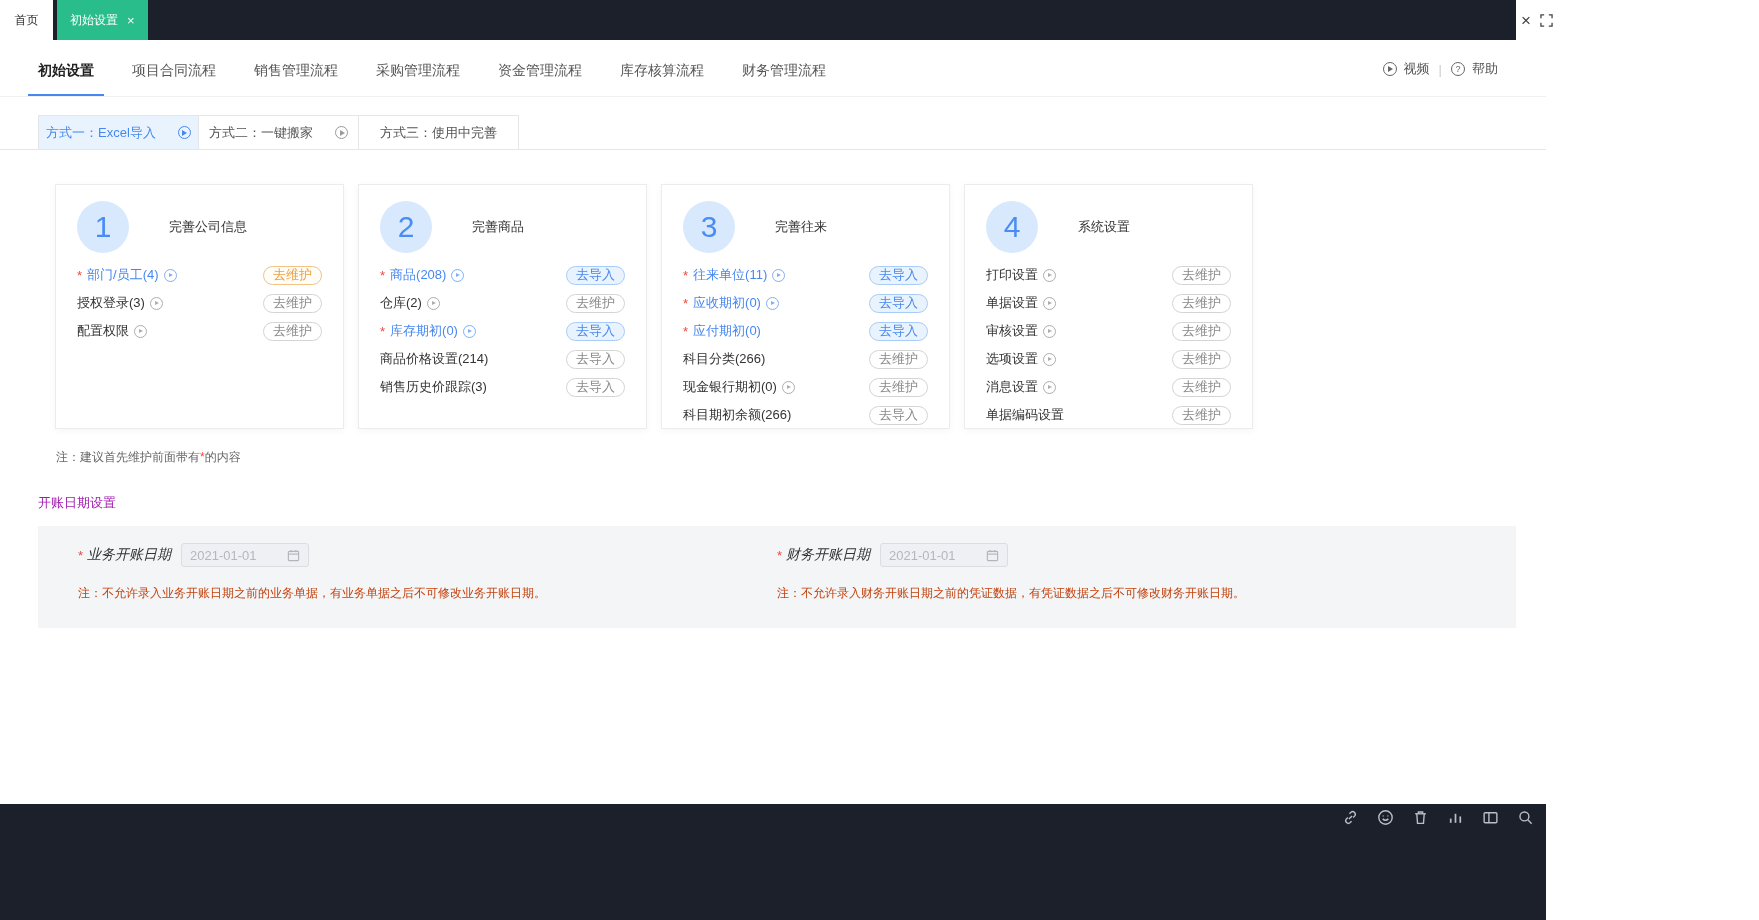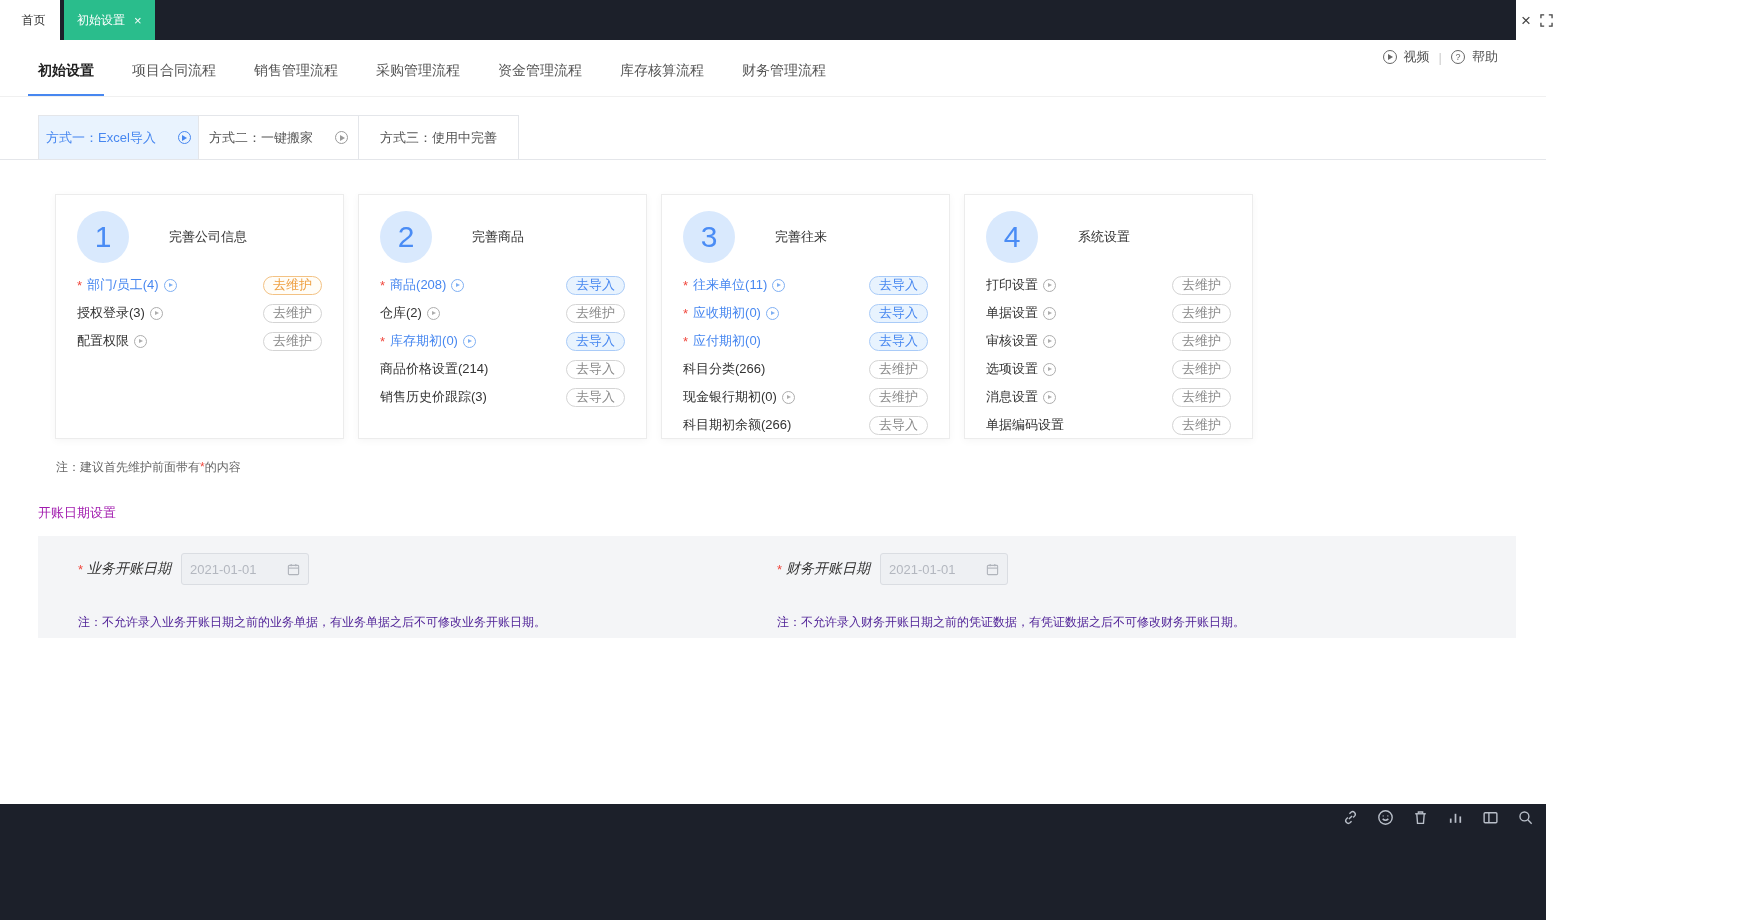--- a/index.html
+++ b/index.html
@@ -1,42 +1,42 @@
 <!DOCTYPE html>
 <html><head>
 <meta charset="utf-8">
 <style>
   * { margin:0; padding:0; box-sizing:border-box; }
   html,body { width:1759px; height:920px; }
   body { background:#fff; font-family:"Liberation Sans","DejaVu Sans",sans-serif; position:relative; overflow:hidden; }
 
   
-  .topbar { position:absolute; top:0; left:7px; width:1540px; height:40px; background:#1c202a; display:flex; align-items:stretch; }
+  .topbar { position:absolute; top:0; left:0; width:1540px; height:40px; background:#1c202a; display:flex; align-items:stretch; }
   .tb-home { width:53px; background:#fff; color:#333; font-size:12px; display:flex; align-items:center; justify-content:center; cursor:pointer; }
   .tb-active { margin-left:4px; background:#2abd8c; color:#fff; font-size:12px; padding:0 13px; display:flex; align-items:center; gap:9px; cursor:pointer; }
   .tb-x { font-size:13px; line-height:1; opacity:.95; }
   .win-controls { position:absolute; top:0; left:1516px; width:243px; height:40px; background:#fff; display:flex; align-items:center; gap:9px; padding-left:5px; }
   .wc-close { color:#444; font-size:17px; line-height:1; cursor:pointer; }
   .wc-fs { cursor:pointer; display:flex; }
 
   
   .content { position:absolute; top:40px; left:0; width:1546px; height:764px; background:#fff; }
 
   .nav-row { height:57px; display:flex; align-items:flex-end; padding:0 48px 0 28px; border-bottom:1px solid #f0f0f0; position:relative; }
   .nav-tab { padding:0 10px 16px; font-size:14px; color:#555; cursor:pointer; margin-right:18px; white-space:nowrap; }
   .nav-tab.active { color:#222; font-weight:bold; border-bottom:2px solid #4787f0; padding-bottom:14px; }
-  .nav-utils { position:absolute; right:48px; top:8px; display:flex; align-items:center; gap:7px; color:#555; font-size:13px; }
+  .nav-utils { position:absolute; right:48px; top:20px; display:flex; align-items:center; gap:7px; color:#555; font-size:13px; }
   .nav-utils .lbl { cursor:pointer; }
   .u-div { color:#ccc; margin:0 2px; }
   .ci { width:14px; height:14px; border:1px solid #666; border-radius:50%; display:inline-flex; align-items:center; justify-content:center; flex:none; }
   .ci-play::after { content:""; border-left:5px solid #666; border-top:3px solid transparent; border-bottom:3px solid transparent; margin-left:1px; }
   .ci-q::after { content:"?"; font-size:9px; color:#666; line-height:1; }
 
   .mtabs { display:flex; margin-top:18px; padding-left:38px; border-bottom:1px solid #e4e6ea; }
-  .mtab { width:161px; height:44px; border:1px solid #e4e6ea; border-bottom:none; margin-right:-1px; display:flex; align-items:center; justify-content:center; gap:22px; font-size:13px; color:#555; background:#fff; cursor:pointer; white-space:nowrap; }
+  .mtab { width:161px; height:34px; border:1px solid #e4e6ea; border-bottom:none; margin-right:-1px; display:flex; align-items:center; justify-content:center; gap:22px; font-size:13px; color:#555; background:#fff; cursor:pointer; white-space:nowrap; }
   .mtab.active { background:#e9f3fe; color:#4787f0; }
   .mtab .ci { width:13px; height:13px; border-color:#9a9a9a; }
   .mtab .ci::after { border-left-color:#9a9a9a; }
   .mtab.active .ci { border-color:#4787f0; }
   .mtab.active .ci::after { border-left-color:#4787f0; }
 
   
   .cards { display:flex; gap:14px; padding:34px 0 0 55px; }
   .card { width:289px; height:245px; border:1px solid #ececec; background:#fff; box-shadow:0 2px 8px rgba(0,0,0,.04); padding:16px 21px 0; }
   .card-head { display:flex; align-items:center; margin-bottom:8px; }
@@ -56,22 +56,22 @@
 
   .note { margin:20px 0 0 56px; font-size:12px; color:#666; }
   .note .star { font-size:12px; }
 
   
   .open-title { margin:28px 0 0 38px; font-size:13px; font-weight:normal; color:#a21caf; }
   .date-panel { margin:14px 0 0 38px; width:1478px; height:102px; background:#f4f5f7; display:flex; padding:17px 40px 0; }
   .date-col { flex:1; }
   .date-row { display:flex; align-items:center; font-size:14px; color:#333; }
   .date-label { margin-left:4px;font-style:italic; }
-  .date-input { margin-left:10px; width:128px; height:32px; background:#eef0f3; border:1px solid #dadde2; border-radius:3px; display:flex; align-items:center; justify-content:space-between; padding:0 8px; color:#b3b7bf; font-size:13px; cursor:not-allowed; }
-  .date-note { margin-top:29px; font-size:12px; color:#4c1d95; }
+  .date-input { margin-left:10px; width:128px; height:24px; background:#eef0f3; border:1px solid #dadde2; border-radius:3px; display:flex; align-items:center; justify-content:space-between; padding:0 8px; color:#b3b7bf; font-size:13px; cursor:not-allowed; }
+  .date-note { margin-top:18px; font-size:12px; color:#c2410c; }
 
   
   .footer { position:absolute; left:0; top:804px; width:1546px; height:116px; background:#1c202a; }
   .f-icons { position:absolute; top:5px; right:12px; display:flex; gap:18px; align-items:center; }
   .f-icons .fi { cursor:pointer; display:flex; }
 </style>
 </head>
 <body>
 
 <div class="topbar">

